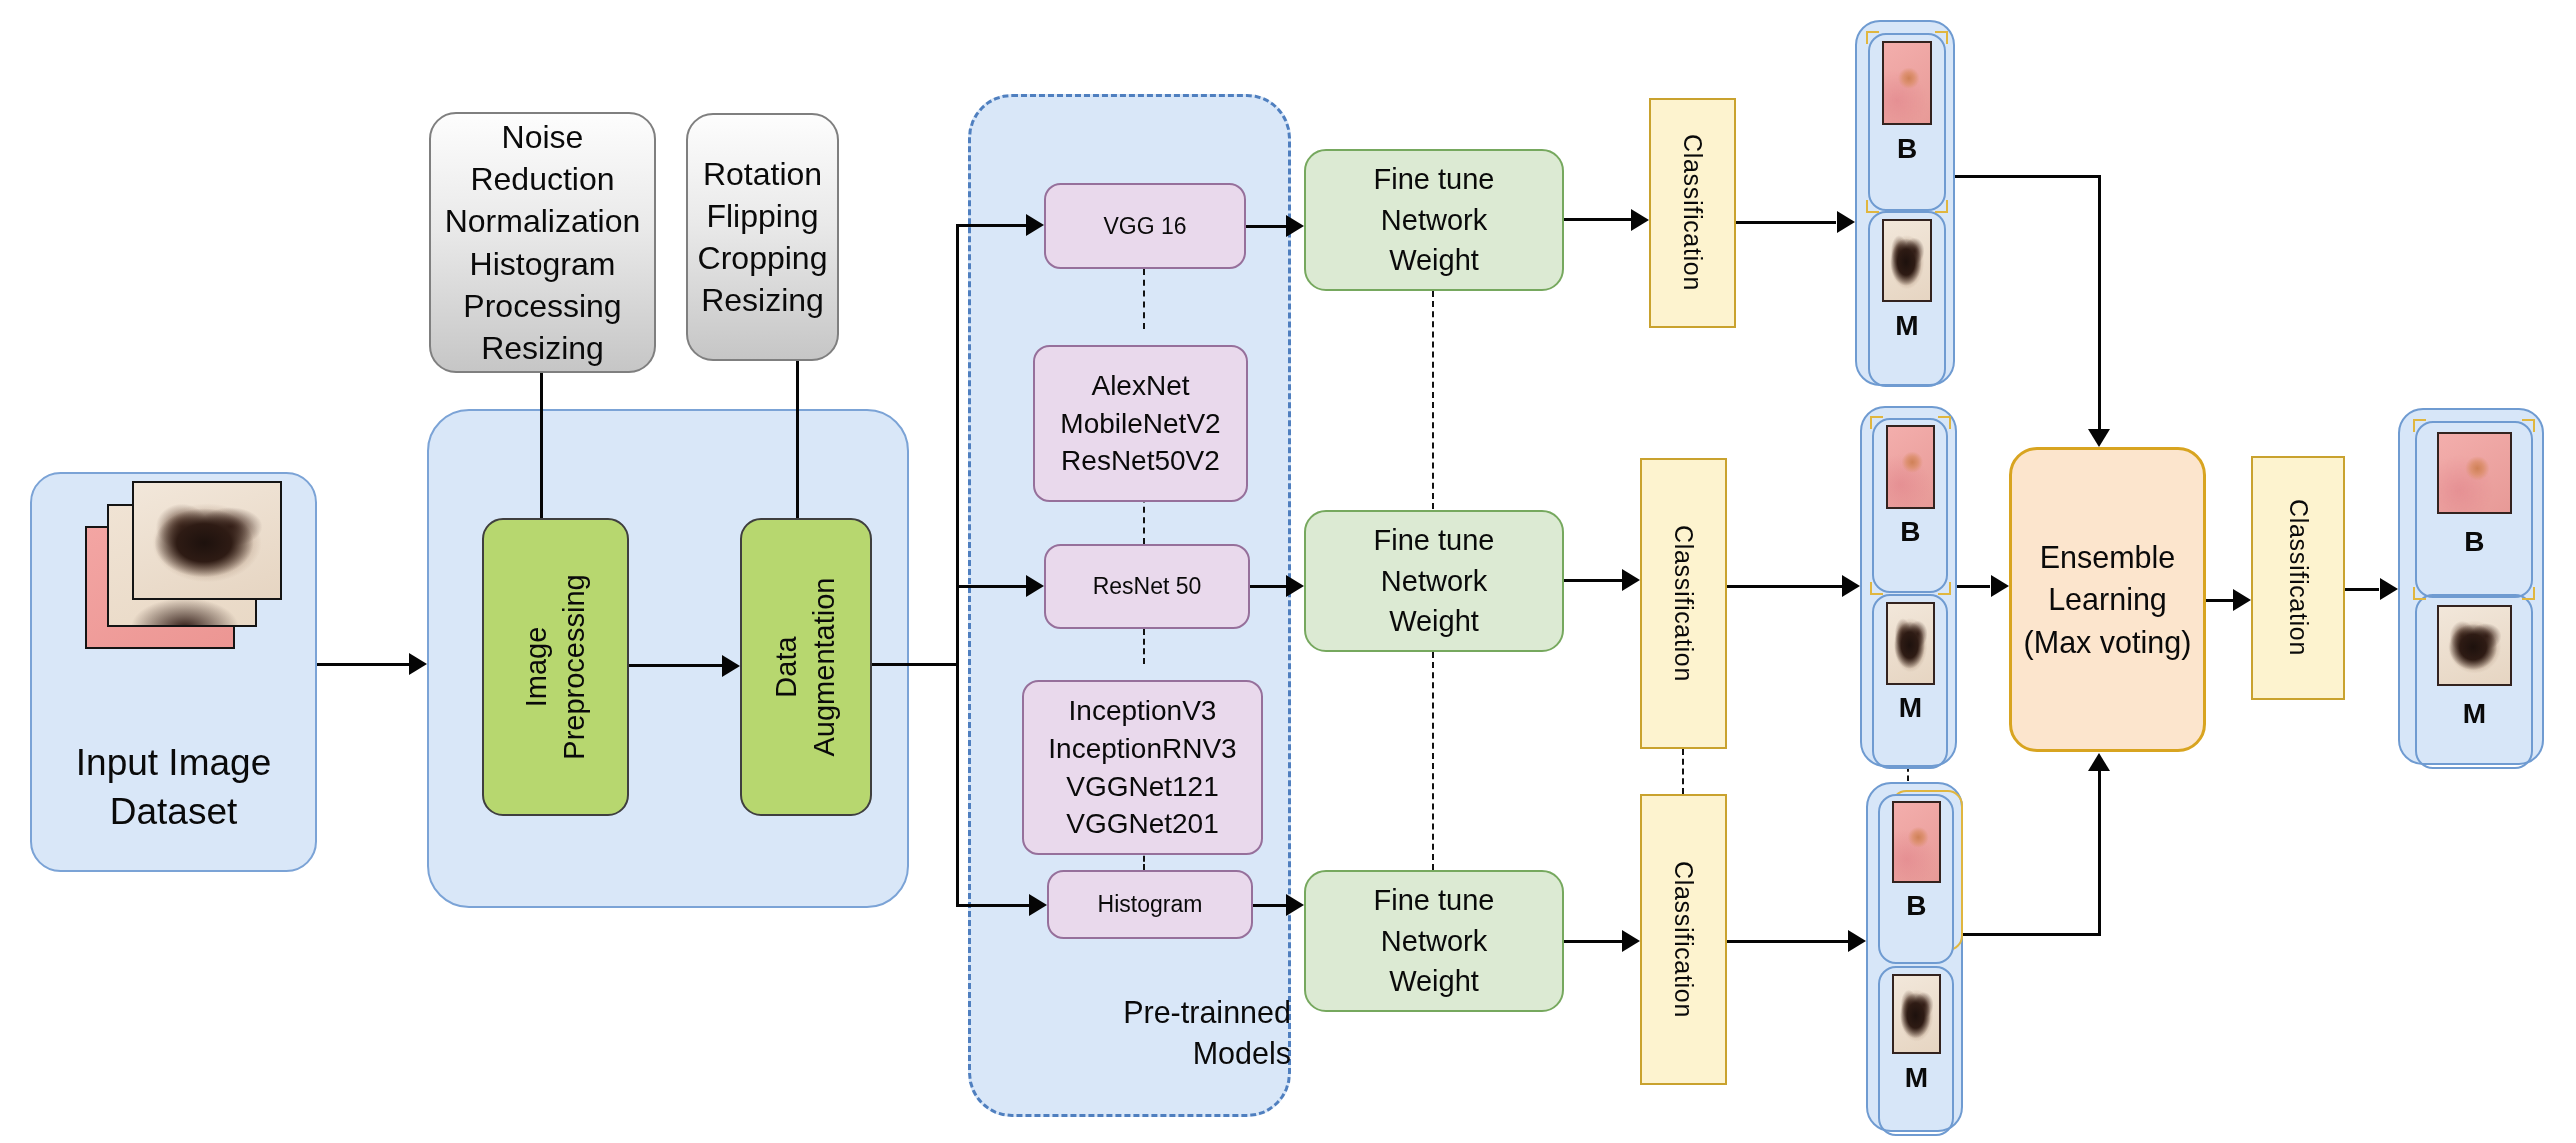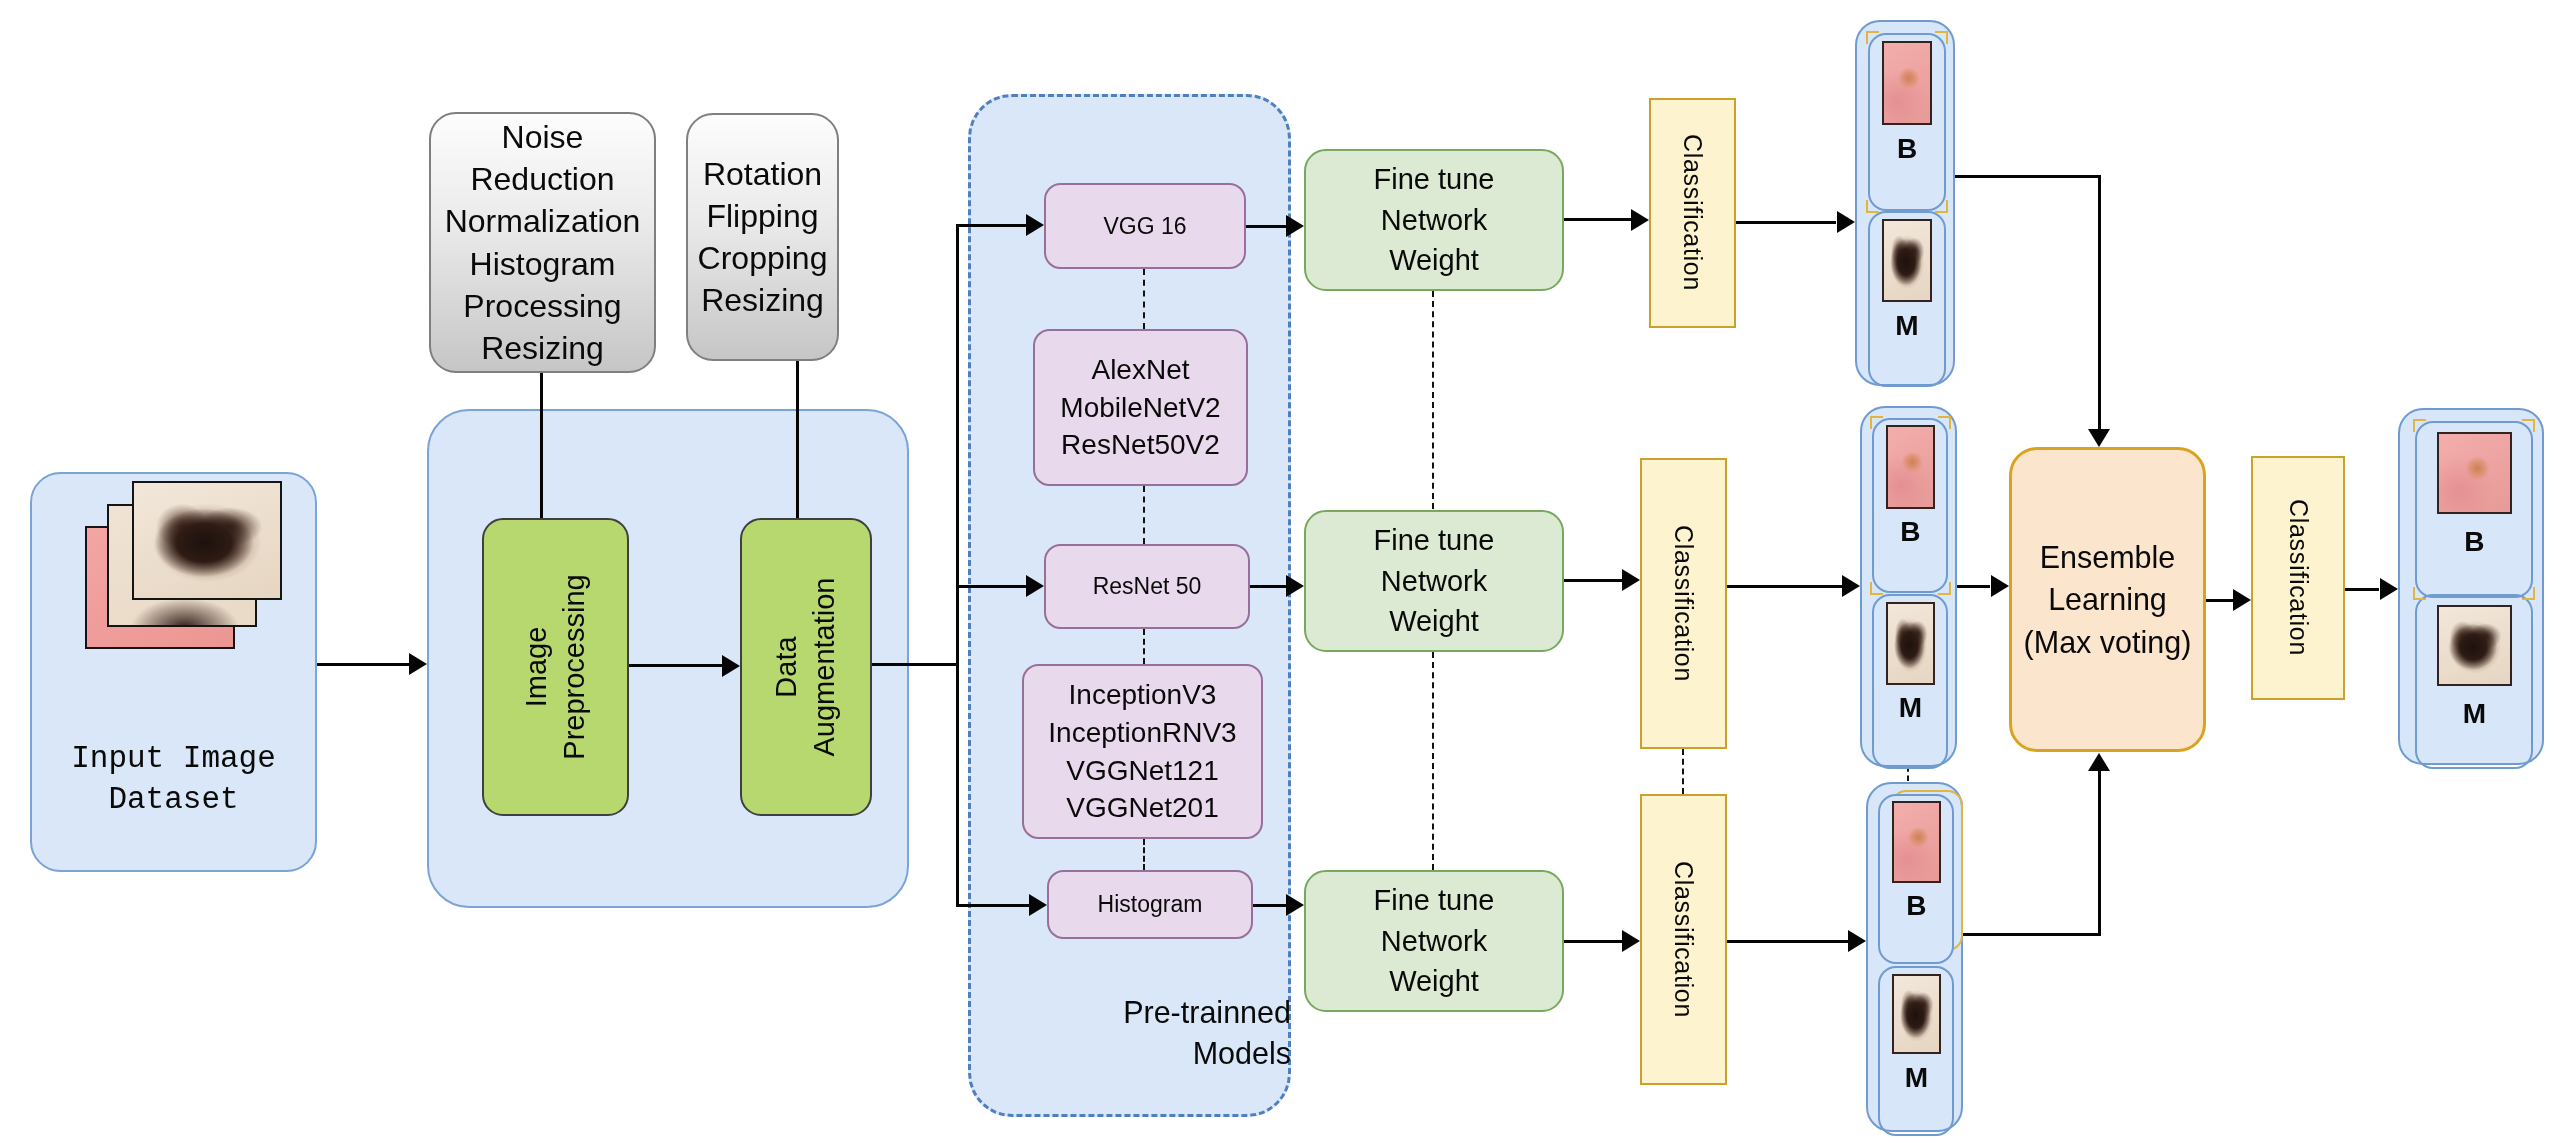--- a/index.html
+++ b/index.html
@@ -16,21 +16,21 @@
   .dashed-container{background:var(--container_fill,#d9e7f8);border:3.5px dashed var(--dashed_border,#4f7fbf);border-radius:44px;z-index:1;}
 
   
   .gray-box{background:linear-gradient(180deg,#fdfdfd 0%,#e9e9e9 45%,#c6c6c6 100%);
     border:2.8px solid var(--gray_border,#7f7f7f);border-radius:27px;font-size:32px;line-height:1.32;z-index:3;}
   .green-rot{background:var(--green_fill,#b7d76f);border:2.8px solid #3f3f3f;border-radius:21px;z-index:3;}
   .green-rot .rot{position:absolute;left:50%;top:50%;transform:translate(-50%,-50%) rotate(-90deg);
     width:291px;text-align:center;font-size:29px;line-height:1.3;}
   .model-box{background:var(--model_fill,#e9d9ec);border:2.8px solid var(--model_border,#96709b);
     border-radius:16.6px;font-size:23px;z-index:3;}
-  .model-box.grp{font-size:28px;line-height:1.35;}
+  .model-box.grp{font-size:28px;line-height:1.35;margin-top:16px;}
   .ft-box{background:var(--finetune_fill,#dcead3);border:2.8px solid var(--finetune_border,#76a85e);
     border-radius:22px;font-size:29px;line-height:1.4;z-index:3;}
   .cls-box{background:var(--classification_fill,#fdf3cf);border:2.8px solid var(--classification_border,#c9a22e);
     display:flex;align-items:center;justify-content:center;writing-mode:vertical-rl;
     font-size:25px;letter-spacing:0.7px;z-index:3;}
   .ens-box{background:var(--ensemble_fill,#fce5cd);border:3.5px solid var(--ensemble_border,#d8a420);
     border-radius:28px;font-size:30.5px;line-height:1.38;z-index:3;}
 
   
   .card{background:var(--card_fill,#d7e6f8);border:2.8px solid var(--card_border,#6f9bd1);border-radius:25px;z-index:3;}
@@ -75,21 +75,21 @@
 </style>
 </head>
 <body>
 
 <div id="canvas">
 
   <div class="abs blue-container" style="left:30px;top:472px;width:287px;height:400px;border-radius:30.5px;"></div>
   <div class="abs stack-img skin-pink" style="left:85px;top:526px;width:150px;height:123px;"></div>
   <div class="abs stack-img skin-partial" style="left:107px;top:504px;width:150px;height:123px;"></div>
   <div class="abs stack-img skin-mole" style="left:132px;top:481px;width:150px;height:119px;"></div>
-  <div class="abs caption" style="left:44px;top:739px;width:259px;font-size:31px;line-height:1.32;z-index:3;font-family:Liberation Mono, monospace;">Input Image Dataset</div>
+  <div class="abs caption" style="left:44px;top:739px;width:259px;font-size:37px;line-height:1.32;z-index:3;">Input Image Dataset</div>
 
   <div class="hline" style="left:317px;top:663px;width:92px;"></div>
   <div class="arr r" style="left:409px;top:653px;"></div>
 
   <div class="abs gray-box ctr ml" style="left:429px;top:112px;width:227px;height:261px;">Noise
 Reduction
 Normalization
 Histogram
 Processing
 Resizing</div>

